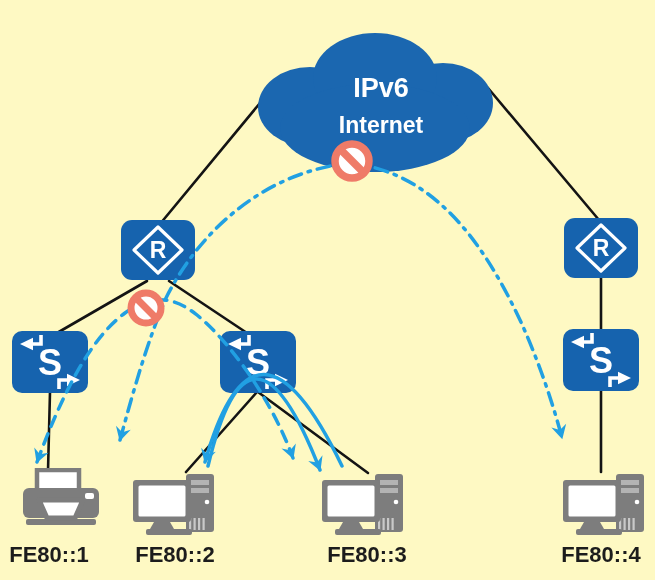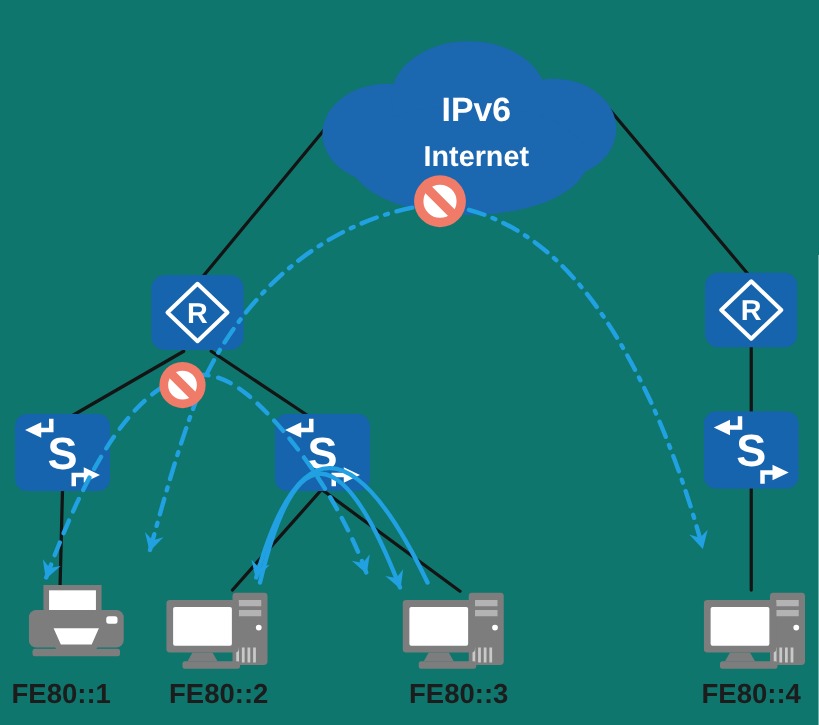--- a/index.html
+++ b/index.html
@@ -1,16 +1,16 @@
 <!DOCTYPE html>
 <html><head>
 <meta charset="utf-8">
 <style>
   html,body{margin:0;padding:0;background:#fff;}
-  .stage{position:relative;width:655px;height:580px;background:#0f766e;overflow:hidden;
+  .stage{position:relative;width:655px;height:580px;background:#fef9c3;overflow:hidden;
          font-family:"Liberation Sans", sans-serif;}
   svg text{font-family:"Liberation Sans", sans-serif;}
   .device-label{font-size:22px;font-weight:600;fill:#1c1c1c;}
   .cloud-label1{font-size:27px;font-weight:bold;fill:#ffffff;}
   .cloud-label2{font-size:23px;font-weight:bold;fill:#ffffff;}
   .router-letter{font-size:23px;font-weight:bold;fill:#ffffff;}
   .switch-letter{font-size:36px;font-weight:bold;fill:#ffffff;}
 </style>
 </head>
 <body>

